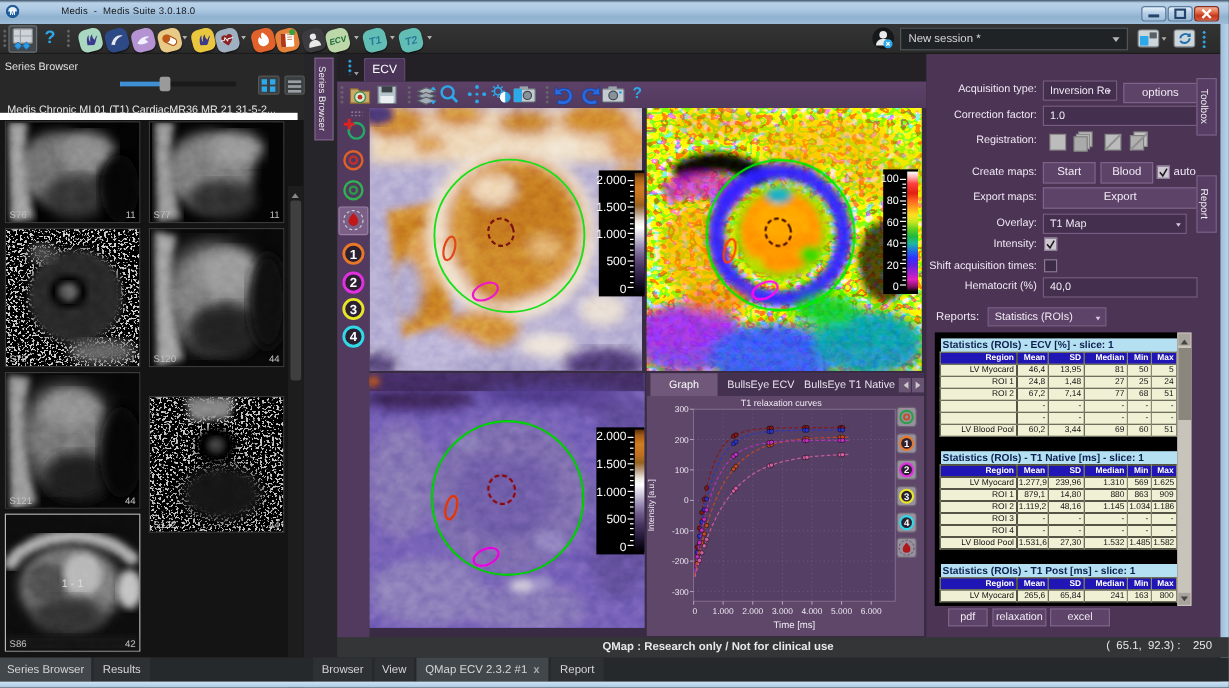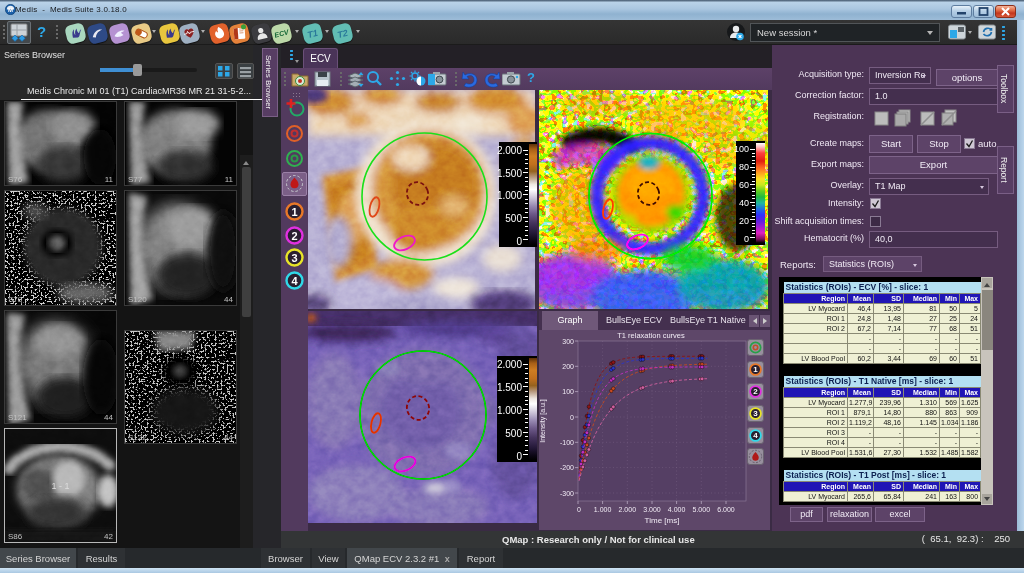--- a/index.html
+++ b/index.html
@@ -1,38 +1,38 @@
 <!DOCTYPE html>
 <html><head><meta charset="utf-8">
 <style>
 *{margin:0;padding:0;box-sizing:border-box;font-family:"Liberation Sans",sans-serif;}svg{display:block;}
 html,body{width:1024px;height:573px;overflow:hidden;background:#2c2c2c;}
 #win{position:absolute;left:0;top:0;width:1024px;height:573px;}
 .abs{position:absolute;}
 #title{left:0;top:0;width:1024px;height:20px;background:linear-gradient(180deg,#3e5268 0%,#b9d2e8 12%,#aac6e0 45%,#8fb2d0 70%,#9dbcd8 100%);}
-#title .txt{position:absolute;left:15px;top:5px;font-size:8px;color:#15181c;letter-spacing:0.2px;}
+#title .txt{position:absolute;left:15px;top:5px;font-size:8px;color:#15181c;letter-spacing:0.2px;padding-left:36px;}
 .winbtn{position:absolute;top:5px;width:21px;height:13px;border-radius:3px;border:1px solid #5e7da0;background:linear-gradient(180deg,#e8f2fa,#b6cfe6 45%,#9dbcd8);}
 #close{background:linear-gradient(180deg,#f5b49a,#e06a44 40%,#c3361c 65%,#d8593a);border-color:#8c2f1a;}
 #mtb{left:0;top:20px;width:1024px;height:25px;background:linear-gradient(180deg,#343434,#2a2a2a);border-bottom:1px solid #1b1b1b;}
 .grip{position:absolute;width:4px;background-image:radial-gradient(circle,#6a6a6a 1px,transparent 1.2px);background-size:4px 4px;}
 #layoutbtn{left:7px;top:1px;width:24px;height:23px;background:#43484c;border:1px solid #6a7075;border-radius:2px;}
 .appico{position:absolute;top:2px;width:19px;height:19px;border-radius:6px;transform:rotate(-14deg);box-shadow:0 1px 1px rgba(0,0,0,.6);font-weight:bold;}
 .dd{position:absolute;top:11px;width:0;height:0;border:2.5px solid transparent;border-top:3.5px solid #b0b0b0;}.tri-up{width:0;height:0;border:3px solid transparent;border-bottom:4px solid #8a8a8a;}.tri-dn{width:0;height:0;border:3px solid transparent;border-top:4px solid #8a8a8a;}.tri-l{width:0;height:0;border:3px solid transparent;border-right:4px solid #cccccc;}.tri-r{width:0;height:0;border:3px solid transparent;border-left:4px solid #cccccc;}.vdots{position:absolute;width:3px;background-image:radial-gradient(circle,#2da8e8 1.1px,transparent 1.3px);background-size:3px 4px;background-position:center top;}
 .q{color:#2da8e8;font-weight:bold;font-size:15px;}
 #sess{left:750px;top:23px;width:190px;height:19px;background:#1f2326;border:1px solid #515558;color:#d8d8d8;font-size:9.5px;padding:3px 6px;}
 #sess:after{content:"";position:absolute;right:6px;top:7px;border:3px solid transparent;border-top:4px solid #b5b5b5;}
 .tbico{position:absolute;top:22px;width:21px;height:20px;}
 
 #lpanel{left:0;top:45px;width:253px;height:503px;background:#282828;}
 #lpanel .hdr{position:absolute;left:4px;top:5px;font-size:9px;color:#e2e2e2;}
 #slider{position:absolute;left:100px;top:23px;width:97px;height:4px;background:#1a1a1a;border-radius:2px;}
 #slider .fill{position:absolute;left:0;top:0;width:37px;height:4px;background:#3f8fd4;}
 #slider .knob{position:absolute;left:33px;top:-4px;width:9px;height:12px;background:#9a9a9a;border-radius:2px;}
 .viewbtn{position:absolute;top:18px;width:18px;height:16px;background:#3a3f42;border:1px solid #555;border-radius:2px;}
-#stitle{position:absolute;left:0px;top:37px;width:248px;height:18px;border-bottom:1px solid #ffffff;color:#e8e8e8;font-size:9px;padding:4px 0 0 6px;white-space:nowrap;overflow:hidden;margin-left:21px;}
+#stitle{position:absolute;left:0px;top:37px;width:248px;height:18px;border-bottom:6px solid #ffffff;color:#e8e8e8;font-size:9px;padding:4px 0 0 6px;white-space:nowrap;overflow:hidden;}
 #thumbs{position:absolute;left:0;top:55px;width:253px;height:448px;background:#141414;}
 .thumb{position:absolute;background:#000;}
 .thumb svg{position:absolute;left:0;top:0;filter:brightness(0.88) contrast(1.06);}
 .tlab{position:absolute;bottom:1px;left:3px;font-size:8px;color:#c0c0c0;z-index:5;}
 .tnum{position:absolute;bottom:1px;right:3px;font-size:8px;color:#c0c0c0;z-index:5;}
 #sscroll{position:absolute;left:240px;top:55px;width:13px;height:448px;background:#1d1d1d;}
 #gutter{left:253px;top:45px;width:28px;height:503px;background:#26262a;}
 
 #btabs{left:0;top:548px;width:1024px;height:20px;background:#26292c;}
 .btab{position:absolute;top:0;height:20px;font-size:9.5px;color:#d5d5d5;padding:5px 0 0 0;text-align:center;background:#2e3134;white-space:nowrap;}
@@ -872,21 +872,21 @@
         <rect x="3" y="3" width="13" height="13" fill="#bcbcbc" stroke="#8a8a8a"></rect>
         <path d="M3 16L16 3" stroke="#909090" stroke-width="1.6"></path>
       </svg>
       <svg class="abs" style="left:168px;top:64px" width="18" height="18">
         <rect x="5" y="1" width="11" height="12" fill="#c2c2c2" stroke="#8a8a8a"></rect>
         <rect x="2" y="4" width="11" height="12" fill="#b0b0b0" stroke="#808080"></rect>
         <path d="M2 16L16 2" stroke="#909090" stroke-width="1.6"></path>
       </svg>
 <div class="rlab" style="top:93px;">Create maps:</div>
 <div class="rbtn" style="left:97px;top:90px;width:44px;height:18px;padding-top:2px">Start</div>
-<div class="rbtn" style="left:145px;top:90px;width:44px;height:18px;padding-top:2px">Stop</div>
+<div class="rbtn" style="left:145px;top:90px;width:44px;height:18px;padding-top:2px">Blood</div>
 <div class="abs" style="left:192px;top:93px;width:11px;height:11px;background:#cfc8d4;border:1px solid #8a7a94;">
         <svg width="9" height="9">
           <path d="M1.5 4.5l2.5 3l3.5-6" stroke="#1a1a1a" stroke-width="1.3" fill="none"></path>
         </svg>
       </div>
 <div class="abs" style="left:206px;top:93px;color:#f0e8f4;font-size:9.5px">auto</div>
 <div class="rlab" style="top:114px;">Export maps:</div>
 <div class="rbtn" style="left:97px;top:111px;width:129px;height:18px;padding-top:2px">Export</div>
 <div class="rlab" style="top:135px;">Overlay:</div>
 <div class="rfield combo" style="left:97px;top:133px;width:120px;height:17px;">T1 Map</div>

